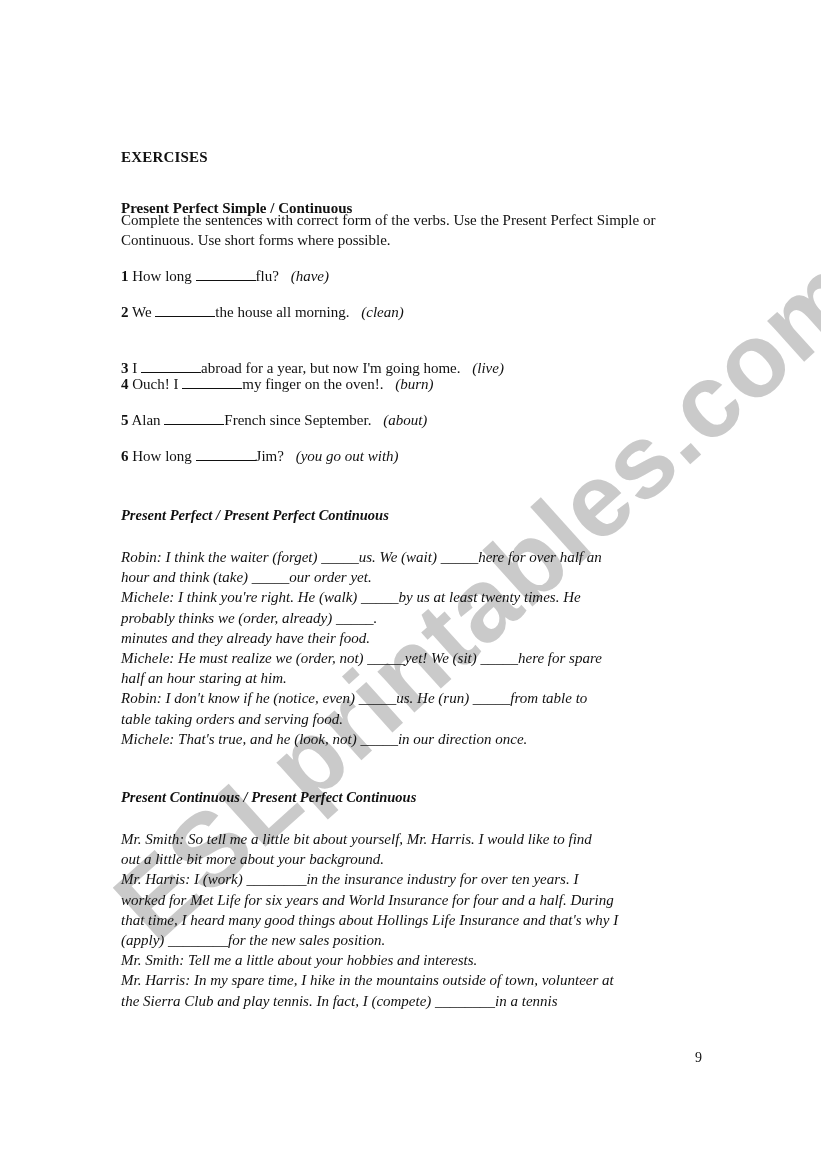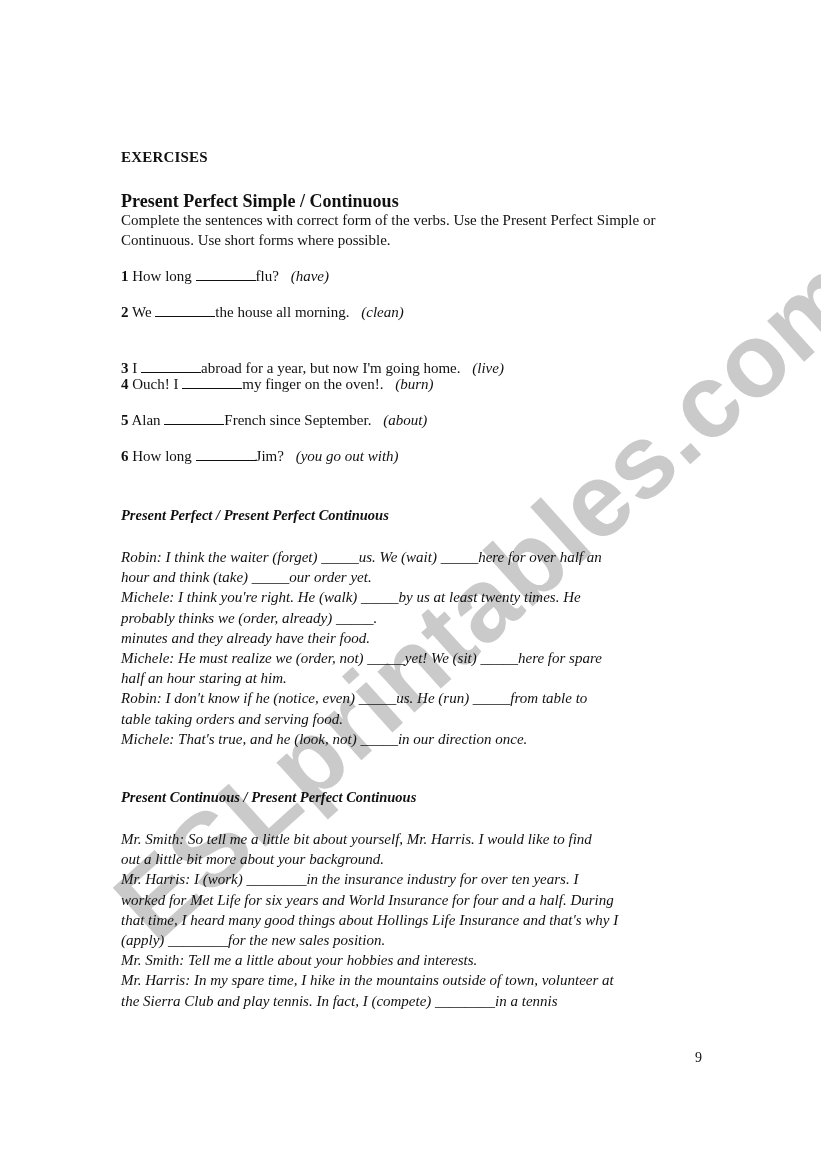--- a/index.html
+++ b/index.html
@@ -21,21 +21,21 @@
       color: #c8c8c8;
       letter-spacing: 1px;
       opacity: 0.95;
       white-space: nowrap;
       pointer-events: none;
       z-index: 0;
       left: 92px; top: 875px;
     }
     .content { position: absolute; left: 121px; top: 0; width: 590px; z-index: 1; }
     .title { position: absolute; top: 149px; font-weight: bold; font-size: 15px; letter-spacing: 0.2px; }
-    .h-bold { position: absolute; top: 191px; font-weight: bold; font-size: 18px; }
+    .h-bold { position: absolute; top: 200px; font-weight: bold; font-size: 15px; }
     .instructions { position: absolute; top: 210px; font-size: 15px; line-height: 20px; width: 580px; }
     .item { position: absolute; font-size: 15px; white-space: nowrap; }
     .item b { font-weight: bold; }
     .blank { display: inline-block; border-bottom: 1px solid #111; height: 12px; vertical-align: baseline; }
     .hint { font-style: italic; margin-left: 8px; }
     .section-title { position: absolute; font-style: italic; font-weight: bold; font-size: 14.5px; }
     .dialogue { position: absolute; font-size: 15px; line-height: 20.2px; width: 590px; font-style: italic; }
     .line { display: block; }
     .page-number { position: absolute; left: 695px; top: 1050px; font-size: 14px; }
   </style>

